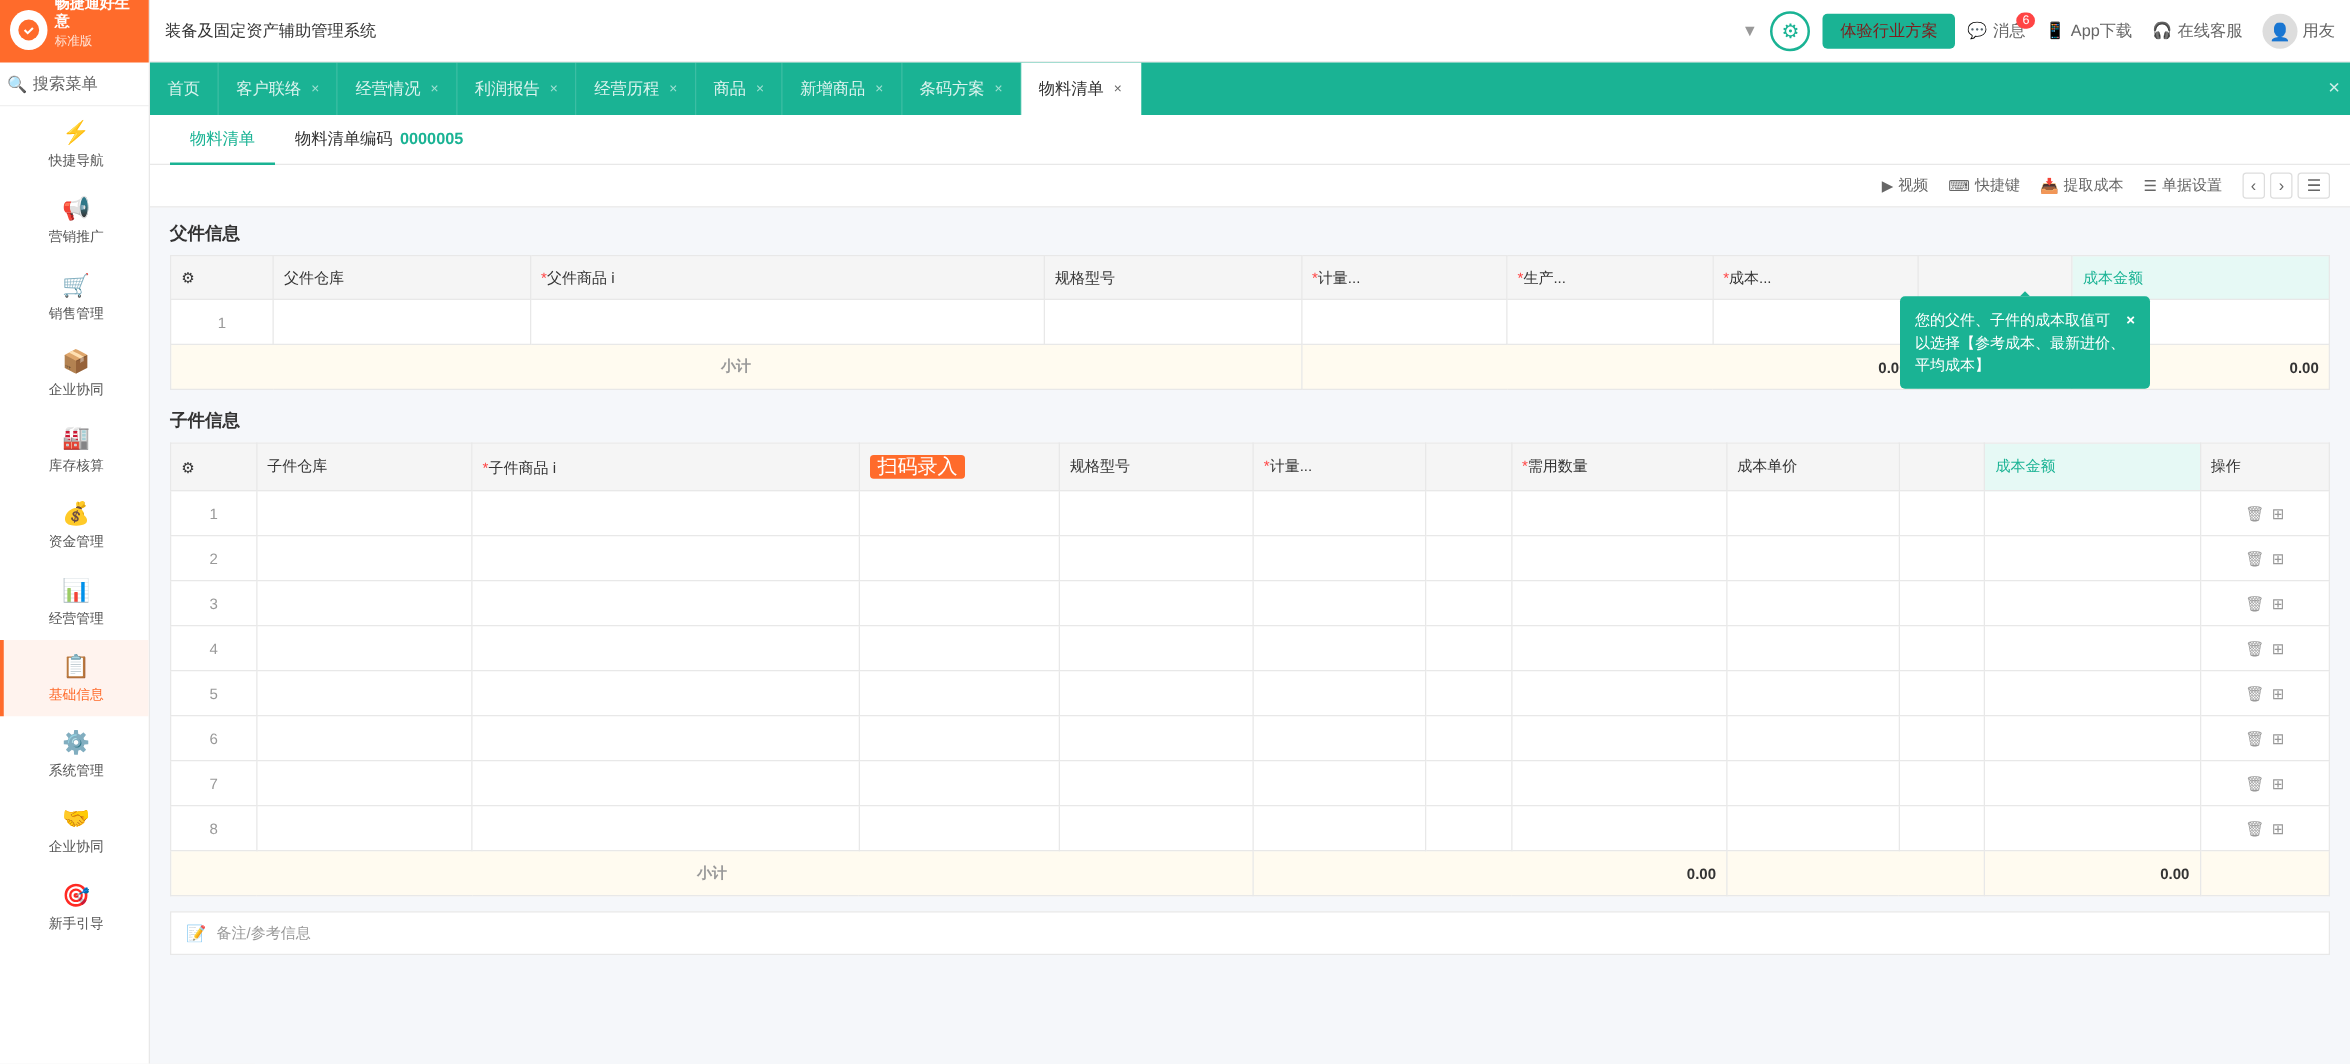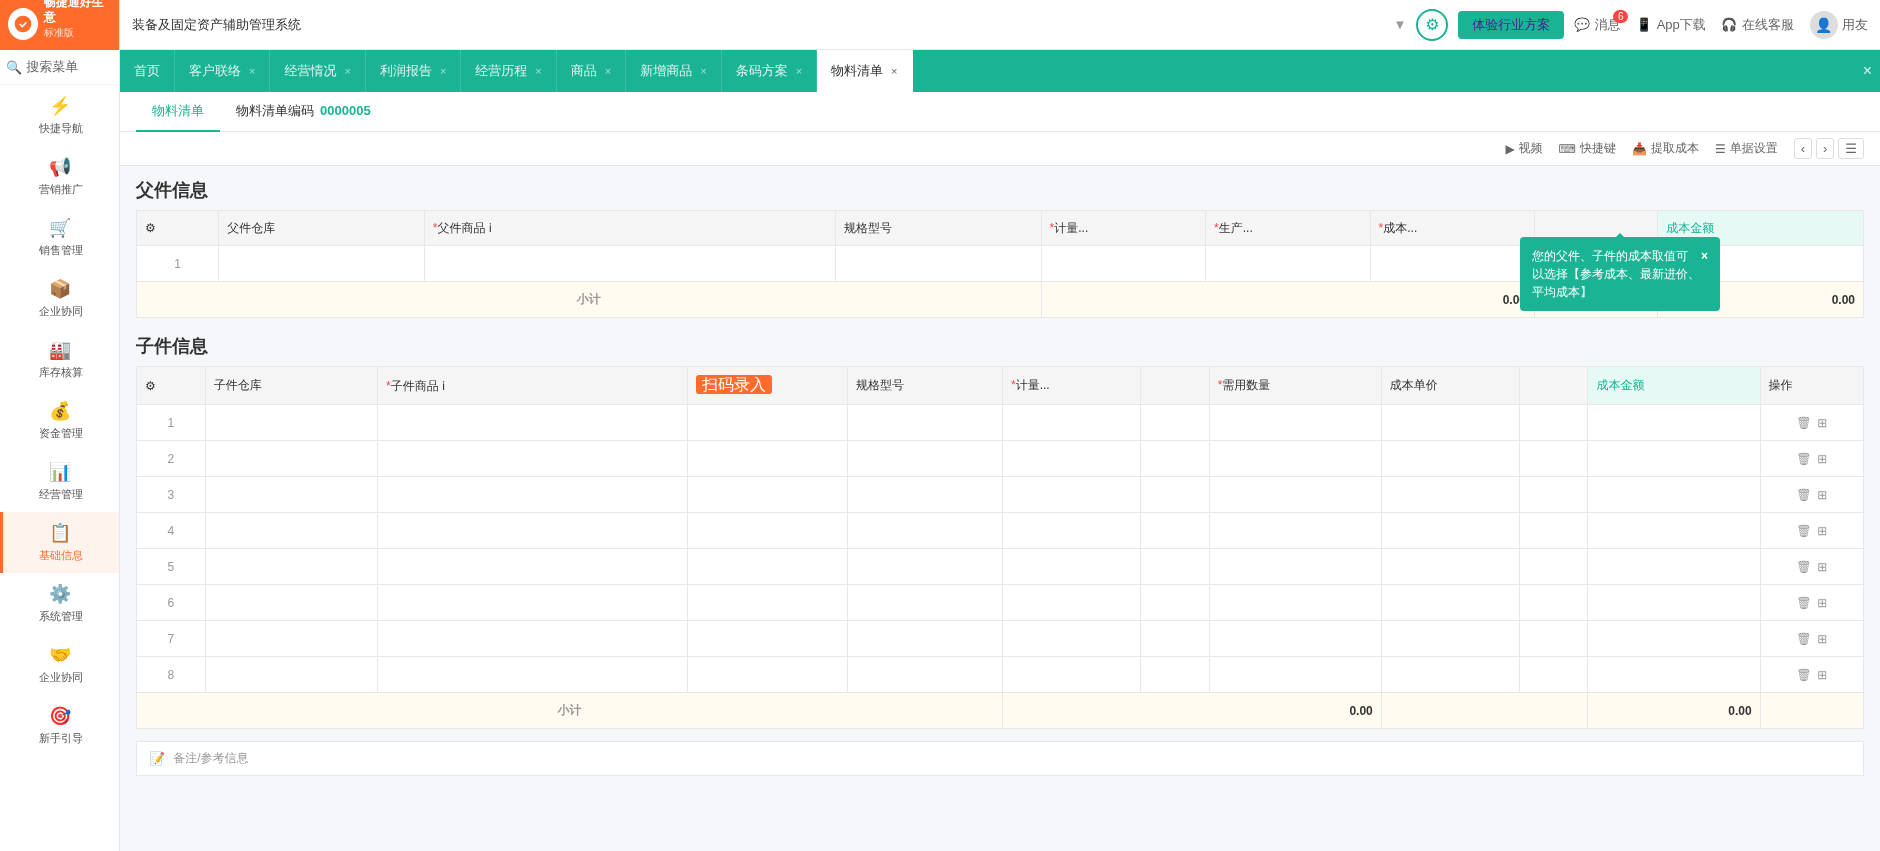--- a/index.html
+++ b/index.html
@@ -47,21 +47,21 @@
     .sub-tab { padding: 0 16px; height: 40px; display: flex; align-items: center; cursor: pointer; color: #333; font-size: 13px; border-bottom: 2px solid transparent; }
     .sub-tab.active { color: #1ab394; border-bottom-color: #1ab394; }
     .sub-tab-num { color: #1ab394; font-weight: bold; margin-left: 6px; }
 
     
     .toolbar { background: #fff; padding: 6px 16px; display: flex; align-items: center; gap: 16px; border-bottom: 1px solid #e8e8e8; justify-content: flex-end; }
     .toolbar-btn { display: flex; align-items: center; gap: 4px; cursor: pointer; color: #666; font-size: 12px; }
 
     
     .content-area { padding: 12px 16px; }
-    .section-title { font-size: 18px; font-weight: bold; color: #333; margin-bottom: 8px; }
+    .section-title { font-size: 14px; font-weight: bold; color: #333; margin-bottom: 8px; }
 
     
     .data-table { width: 100%; border-collapse: collapse; background: #fff; border: 1px solid #e8e8e8; font-size: 12px; }
     .data-table th { background: #f5f5f5; padding: 8px 8px; border: 1px solid #e8e8e8; color: #333; font-weight: normal; text-align: left; white-space: nowrap; }
     .data-table th .required { color: #ff4444; }
     .data-table td { padding: 6px 8px; border: 1px solid #e8e8e8; color: #333; height: 36px; }
     .data-table .subtotal-row td { background: #fffbf0; font-weight: bold; }
     .data-table .row-num { color: #999; text-align: center; width: 40px; }
     .settings-col { width: 36px; text-align: center; color: #999; cursor: pointer; }
     .scan-badge { background: #ff6b2b; color: #fff; border-radius: 3px; padding: 1px 6px; font-size: 16px; }
@@ -146,21 +146,21 @@
 </div>
 
 <div class="main">
 
   <div class="top-header">
     <span class="system-name">装备及固定资产辅助管理系统</span>
     <span style="color:#999;">▼</span>
     <div style="width:32px;height:32px;border-radius:50%;border:2px solid #1ab394;display:flex;align-items:center;justify-content:center;cursor:pointer;">
       <span style="color:#1ab394;font-size:16px;">⚙</span>
     </div>
-    <div style="background:#1ab394;color:#4c1d95;border-radius:4px;padding:5px 14px;cursor:pointer;font-size:13px;">体验行业方案</div>
+    <div style="background:#1ab394;color:#7f1d1d;border-radius:4px;padding:5px 14px;cursor:pointer;font-size:13px;">体验行业方案</div>
     <div class="header-actions">
       <div class="header-icon-btn">
         <span>💬</span>
         <span>消息</span>
         <span class="badge">6</span>
       </div>
       <div class="header-icon-btn">
         <span>📱</span>
         <span>App下载</span>
       </div>

